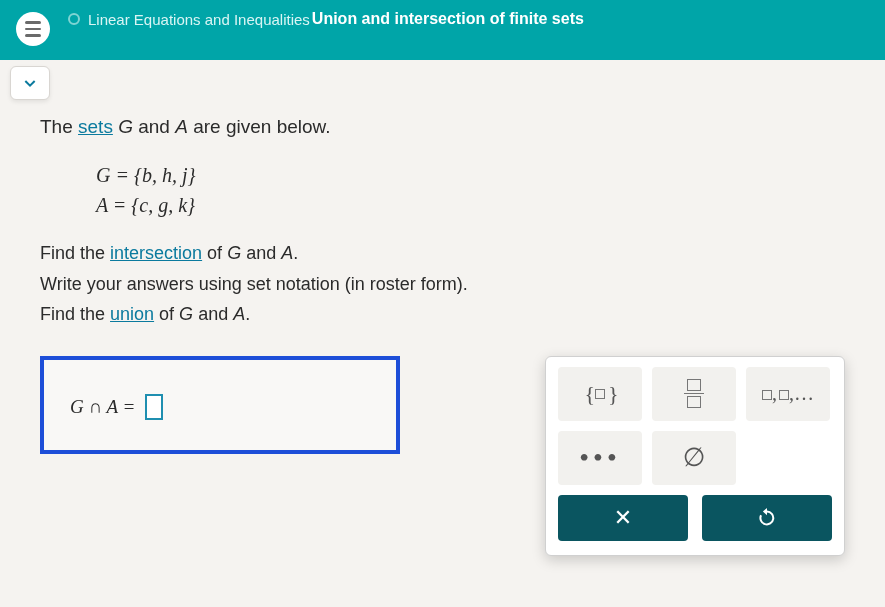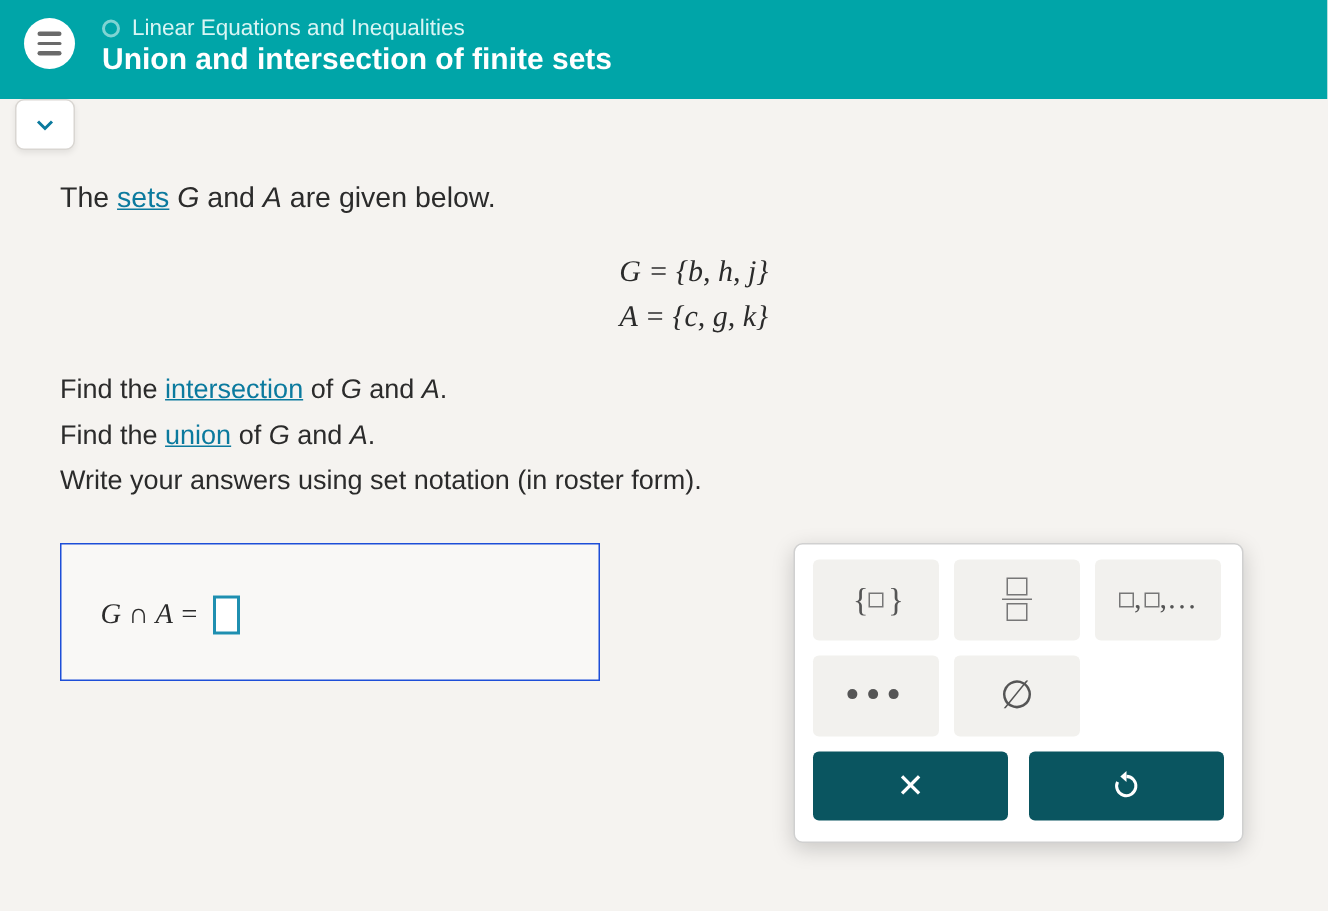--- a/index.html
+++ b/index.html
@@ -27,54 +27,54 @@
     flex-direction: column;
     justify-content: center;
     align-items: center;
     gap: 4px;
     flex-shrink: 0;
     margin-top: 2px;
   }
   .hamburger span {
     width: 16px; height: 2.5px; background: #6a6a6a; border-radius: 2px;
   }
-  .header-titles { display: flex; flex-direction: column; gap: 2px; }
+  .header-titles { display: flex; flex-direction: row; gap: 2px; }
   .supertitle { font-size: 15px; color: #d9f5f4; display: flex; align-items: center; gap: 8px; }
   .supertitle .ring { width:12px; height:12px; border: 2px solid #7fd4d3; border-radius:50%; display:inline-block; }
-  .title { font-size: 20px; font-weight: bold; color:#fff; }
+  .title { font-size: 16px; font-weight: bold; color:#fff; }
 
   .chevron-tab {
     position: absolute;
     left: 10px; top: 66px;
     width: 40px; height: 34px;
     background: #fff;
     border: 1px solid #d9d6d2;
     border-radius: 6px;
     display:flex; align-items:center; justify-content:center;
     box-shadow: 0 2px 4px rgba(0,0,0,0.08);
   }
   .chevron-tab svg { width:16px; height:16px; stroke:#0b7a9e; stroke-width:3; fill:none; }
 
   .content {
-    padding: 56px 56px 0 40px;
+    padding: 56px 40px 0 40px;
     color: #2b2b2b;
   }
   .line { font-size: 19px; margin-bottom: 14px; }
   .link { color: #0b7a9e; text-decoration: underline; }
-  .setdefs { padding: 8px 0 18px 56px; font-size: 20px; font-style: italic; font-family: Georgia, 'Times New Roman', serif; line-height: 1.5; text-align: center; }
+  .setdefs { padding: 8px 0 18px 56px; font-size: 20px; font-style: italic; font-family: Georgia, 'Times New Roman', serif; line-height: 1.5; }
   .instr { font-size: 18px; line-height: 1.7; }
 
   .workarea {
     display: flex;
     gap: 30px;
     margin-top: 26px;
     align-items: flex-start;
   }
   .answerbox {
-    border: 1px solid #1d4ed8;
+    border: 4px solid #1d4ed8;
     width: 360px;
     padding: 22px 26px 26px 26px;
     background: #f9f8f6;
   }
   .ansrow {
     font-size: 19px;
     font-family: Georgia, 'Times New Roman', serif;
     font-style: italic;
     display: flex;
     align-items: center;
@@ -152,24 +152,24 @@
     <span>The </span><span class="link">sets</span><span> <i>G</i> and <i>A</i> are given below.</span>
   </div>
   <div class="setdefs">
     <div>G = {b, h, j}</div>
     <div>A = {c, g, k}</div>
   </div>
   <div class="instr">
     <div>
       <span>Find the </span><span class="link">intersection</span><span> of <i>G</i> and <i>A</i>.</span>
     </div>
+    <div>Write your answers using set notation (in roster form).</div>
     <div>
       <span>Find the </span><span class="link">union</span><span> of <i>G</i> and <i>A</i>.</span>
     </div>
-    <div>Write your answers using set notation (in roster form).</div>
   </div>
 
   <div class="workarea">
     <div class="answerbox">
       <div class="ansrow">
         <span>G ∩ A =</span>
         <span class="slot"></span>
       </div>
     </div>
 

